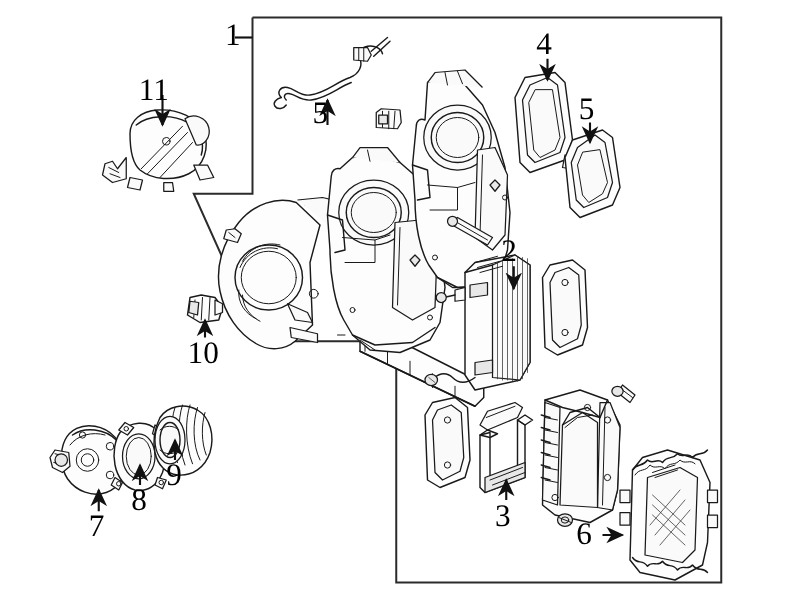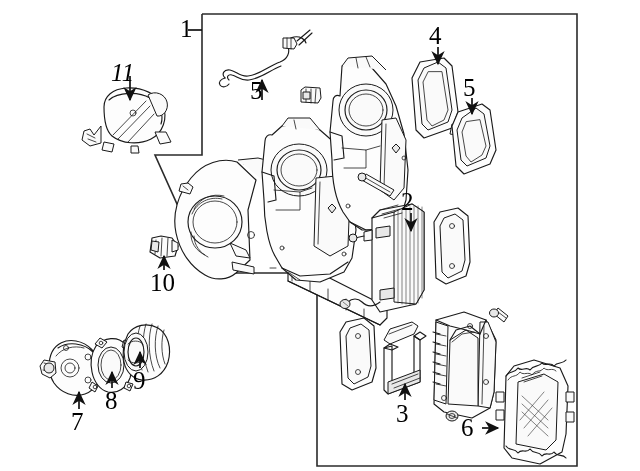--- a/index.html
+++ b/index.html
@@ -442,16 +442,16 @@
   <div class="lbl" style="left:180px;top:16px;">1</div>
   <div class="lbl" style="left:401px;top:189px;">2</div>
   <div class="lbl" style="left:396px;top:401px;">3</div>
   <div class="lbl" style="left:429px;top:23px;">4</div>
   <div class="lbl" style="left:463px;top:75px;">5</div>
   <div class="lbl" style="left:461px;top:415px;">6</div>
   <div class="lbl" style="left:71px;top:409px;">7</div>
   <div class="lbl" style="left:105px;top:388px;">8</div>
   <div class="lbl" style="left:133px;top:368px;">9</div>
   <div class="lbl" style="left:150px;top:270px;">10</div>
-  <div class="lbl" style="left:111px;top:60px;font-style:italic;">11</div>
+  <div class="lbl" style="left:111px;top:60px;">11</div>
   <div class="lbl" style="left:250px;top:78px;">5</div>
 
 </div>
 
 </body></html>

